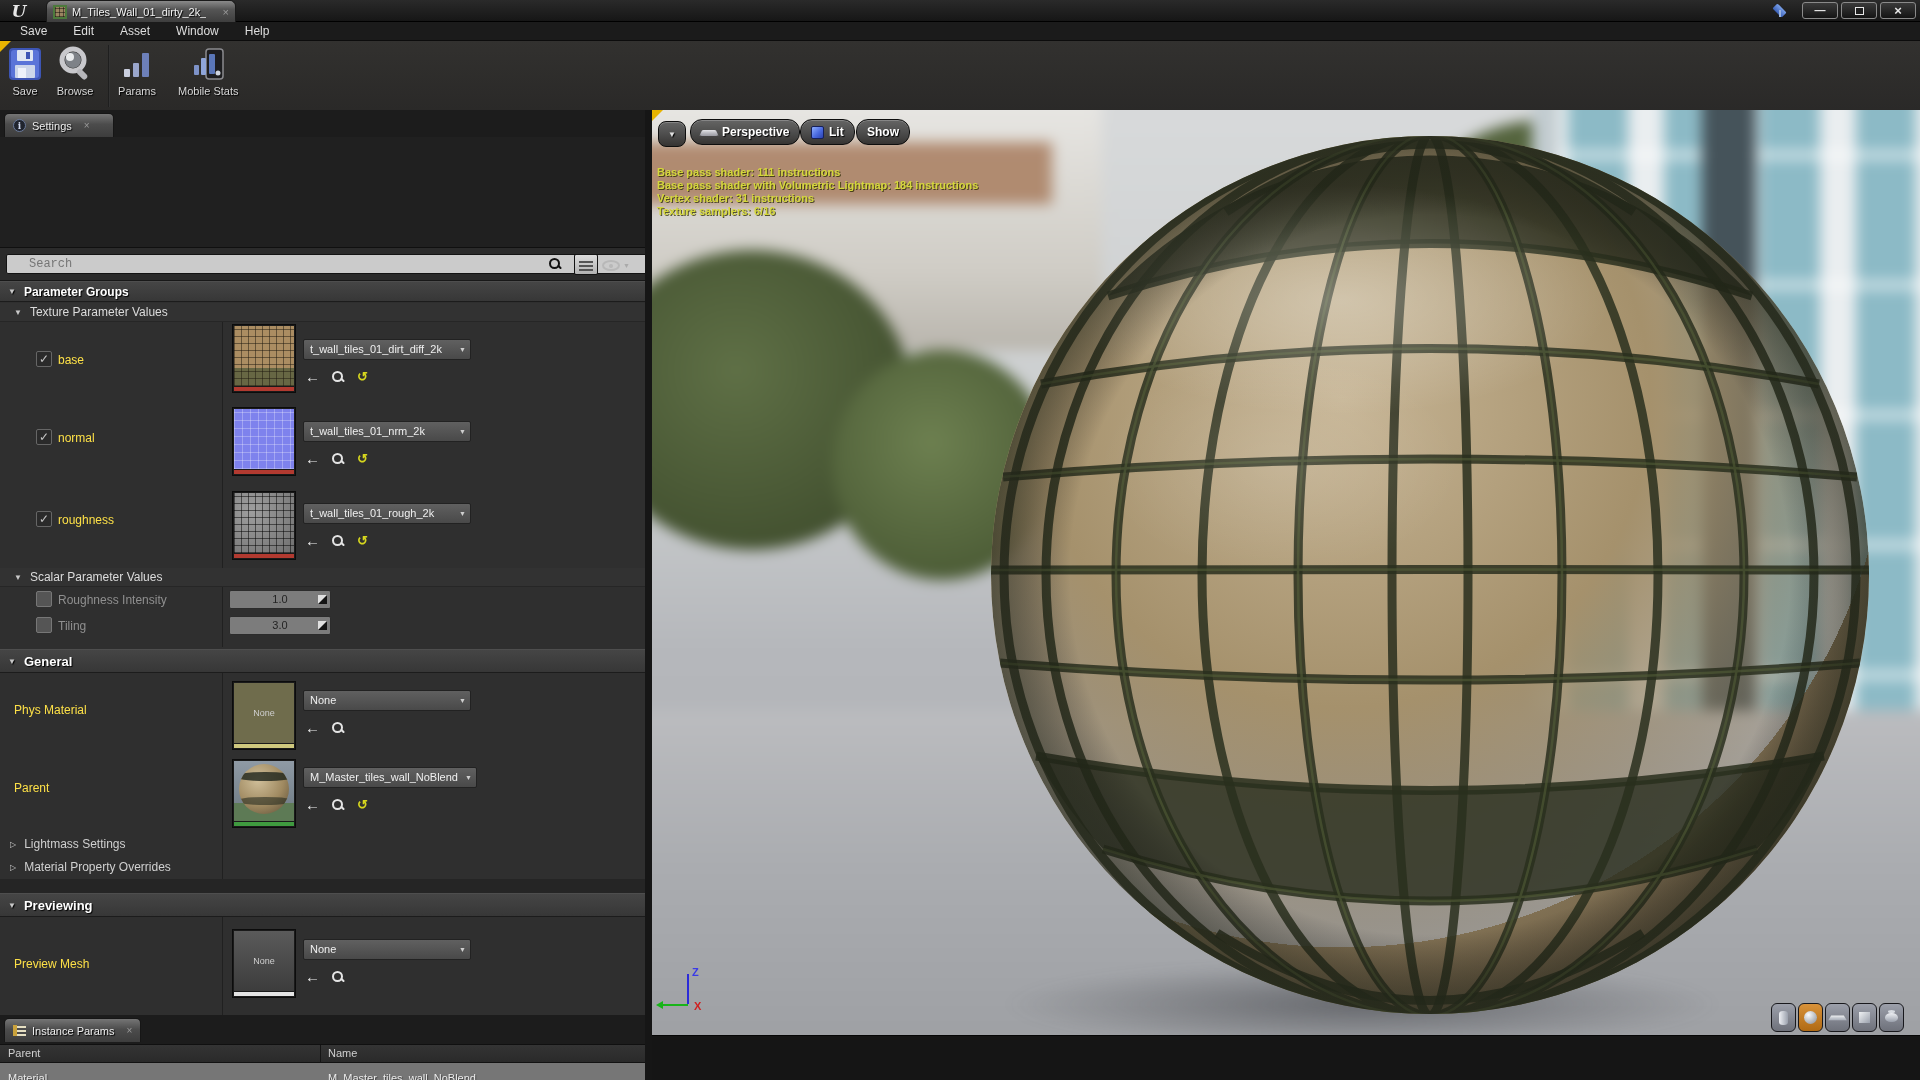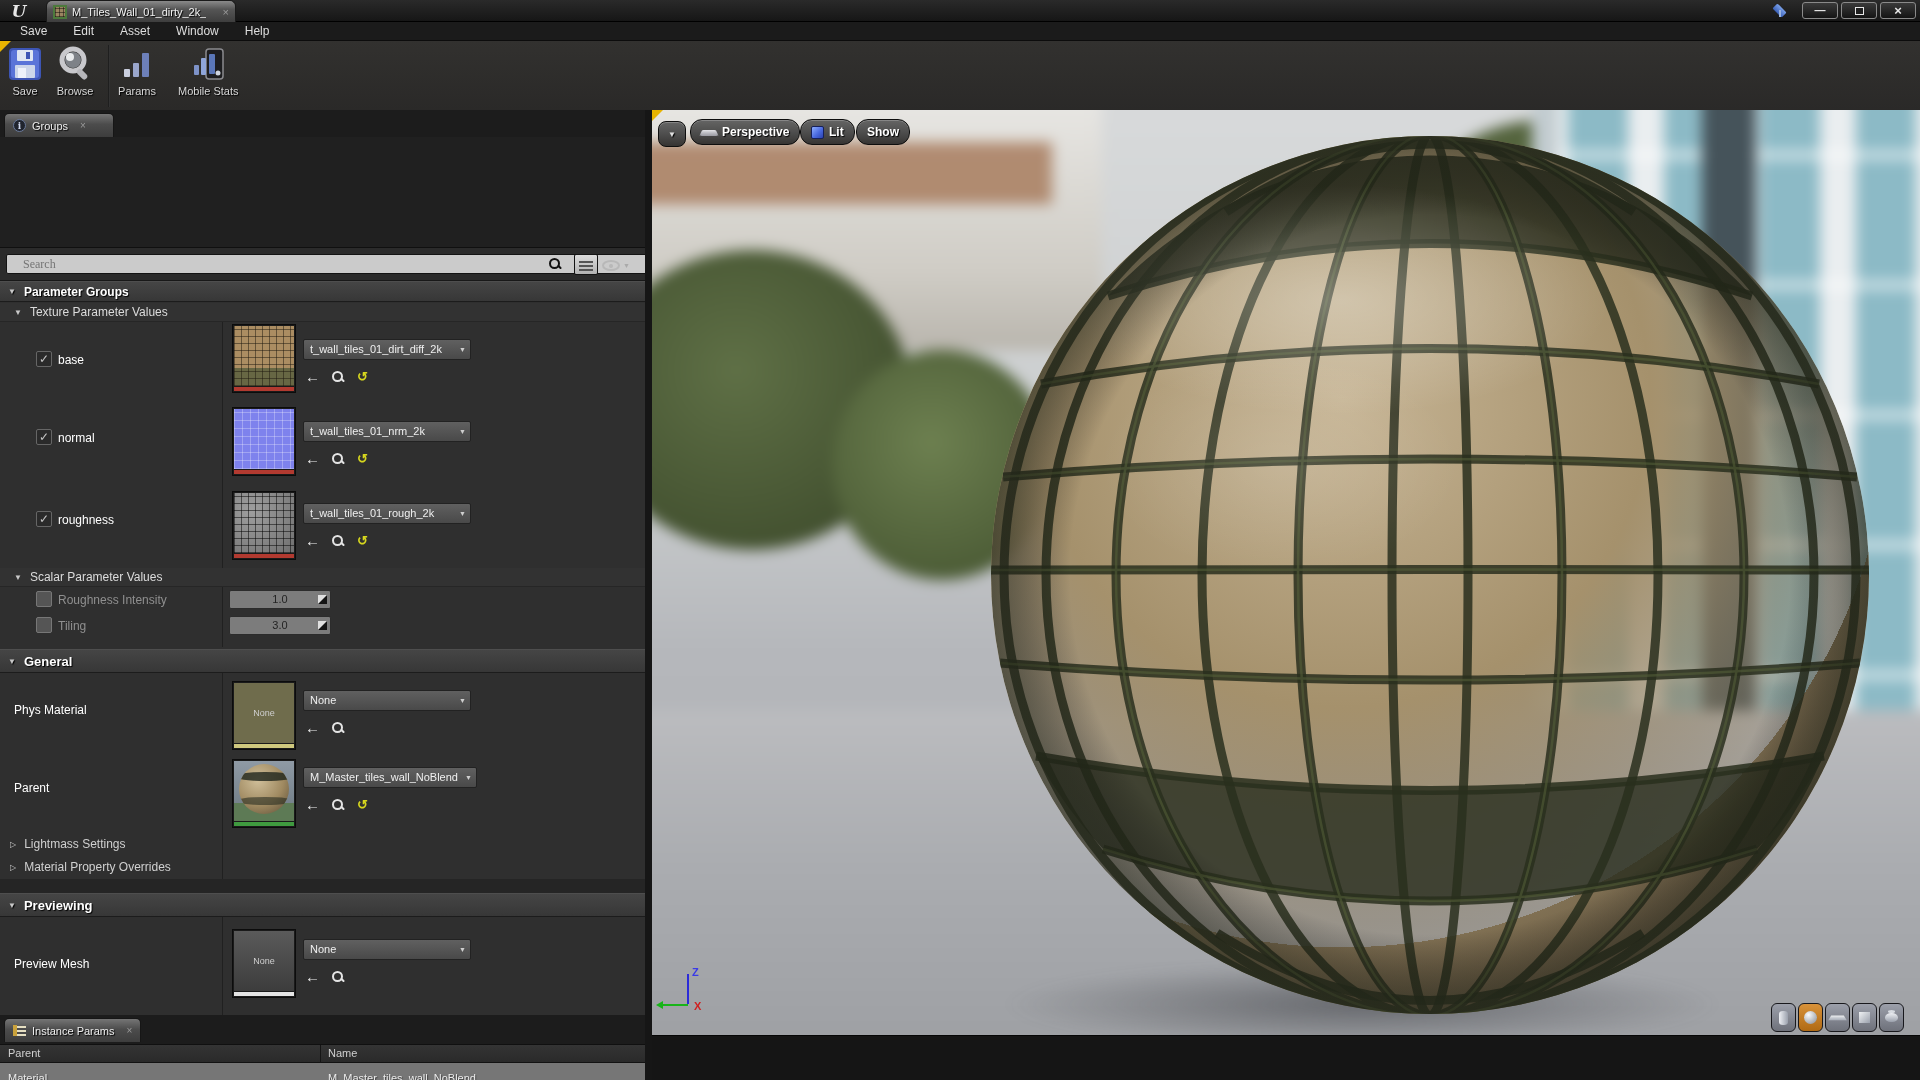--- a/index.html
+++ b/index.html
@@ -59,22 +59,22 @@
   .panel-tab-close { color:#9a9a9a; font-size:10px; margin-left:6px; }
   .info-icon { width:13px; height:13px; border-radius:50%; background:#20242e; border:1px solid #6a7a9a;
     color:#cfd8ee; font-size:9px; font-weight:bold; font-family:"DejaVu Serif",serif; display:flex; align-items:center; justify-content:center; }
   .list-icon { width:13px; height:11px;
     background:repeating-linear-gradient(0deg,#e6dfc2 0 2px, transparent 2px 4px); border-left:4px solid #caa23c; }
 
   
   .details-body { position:absolute; left:0; top:137px; width:645px; height:768px; background:#2b2b2b; border-top:1px solid #101010; }
   .searchrow { position:absolute; left:0; top:3px; width:645px; height:26px; }
   .search-input { position:absolute; left:6px; top:3px; width:658px; height:20px; background:#cbcbcb;
-    border:1px solid #141414; border-radius:2px; font-size:12px; color:#555; padding:0 22px 0 16px;
-    font-family:Liberation Serif, serif; }
+    border:1px solid #141414; border-radius:2px; font-size:12px; color:#555; padding:0 22px 0 22px;
+    font-family:Liberation Mono, monospace; }
   .search-mag { position:absolute; left:548px; top:6px; }
   .mag { position:relative; width:15px; height:15px; display:inline-block; }
   .mag::before { content:""; position:absolute; left:1px; top:1px; width:7px; height:7px; border:2px solid #111; border-radius:50%; }
   .mag.light::before { border-color:#e4e4e4; }
   .mag::after { content:""; position:absolute; left:9px; top:9px; width:5px; height:2px; background:#111; transform:rotate(45deg); border-radius:1px; }
   .mag.light::after { background:#e4e4e4; }
   .gridbtn { position:absolute; left:574px; top:3px; width:24px; height:21px; background:linear-gradient(#dcdcdc,#b2b2b2);
     border:1px solid #141414; border-radius:2px; display:flex; align-items:center; justify-content:center; }
   .gridbtn-glyph { width:14px; height:12px;
     background:repeating-linear-gradient(0deg,#555 0 2px, transparent 2px 4px); }
@@ -90,21 +90,21 @@
     font-size:13px; display:flex; align-items:center; gap:8px; padding-left:8px; text-shadow:1px 1px 1px #000; }
   .hdr2 { position:absolute; left:0; width:645px; background:#323232; border-bottom:1px solid #262626;
     color:#dcdcdc; font-size:12px; display:flex; align-items:center; gap:8px; padding-left:14px; }
   .tri { font-size:8px; color:#c8c8c8; }
   .collapsible { position:absolute; left:0; width:645px; color:#d0d0d0; font-size:12px;
     display:flex; align-items:center; gap:8px; padding-left:10px; }
   .lcell-line { position:absolute; left:222px; width:1px; background:#202020; }
   .checkbox { position:absolute; width:16px; height:16px; background:#2a2a2a; border:1px solid #666;
     border-radius:2px; color:#c2c2c2; font-size:12px; line-height:14px; text-align:center; }
   .checkbox.off { background:#555; border-color:#777; }
-  .plabel { position:absolute; color:#ffffff; font-size:12px; }
+  .plabel { position:absolute; color:#fde047; font-size:12px; }
   .plabel.dim { color:#8f8f8f; }
   .thumb { position:absolute; left:232px; width:64px; border:1px solid #0c0c0c; background:#1a1a1a; padding:1px; }
   .thumb-img { width:60px; height:60px; position:relative; overflow:hidden; }
   .thumb-stripe { width:60px; height:4px; margin-top:1px; }
   .thumb-none { position:absolute; left:0; top:0; right:0; bottom:0; display:flex; align-items:center; justify-content:center;
     color:#cfcfcf; font-size:9px; }
   .combo { position:absolute; left:303px; width:168px; height:21px; background:linear-gradient(#606060,#494949);
     border:1px solid #222; border-radius:2px; color:#efefef; font-size:11px; line-height:19px; padding:0 16px 0 6px;
     white-space:nowrap; overflow:hidden; }
   .combo .caret { position:absolute; right:4px; top:0px; font-size:7px; color:#cfcfcf; line-height:19px; }
@@ -284,21 +284,21 @@
       <circle cx="29" cy="28" r="2.5" fill="#cfd4de"></circle>
     </svg>
     <div class="tbtn-label">Mobile Stats</div>
   </div>
 </div>
 
 <div class="left-panel">
   <div class="panel-tabbar" style="top:0;">
     <div class="panel-tab">
       <span class="info-icon">i</span>
-      <span class="panel-tab-label">Groups</span>
+      <span class="panel-tab-label">Settings</span>
       <span class="panel-tab-close">×</span>
     </div>
   </div>
 
   <div class="details-body">
     <div class="searchrow">
       <input class="search-input" type="text" placeholder="Search" style="">
       <span class="search-mag"><span class="mag"></span></span>
       <div class="gridbtn">
         <div class="gridbtn-glyph"></div>
@@ -584,20 +584,26 @@
       <span>Perspective</span>
     </div>
     <div class="vp-btn" style="left:148px; top:9px;">
       <span class="lit-cube"></span>
       <span>Lit</span>
     </div>
     <div class="vp-btn" style="left:204px; top:9px;">
       <span>Show</span>
     </div>
 
+    <div class="stats">
+      <div>Base pass shader: 111 instructions</div>
+      <div>Base pass shader with Volumetric Lightmap: 184 instructions</div>
+      <div>Vertex shader: 31 instructions</div>
+      <div>Texture samplers: 6/16</div>
+    </div>
 
     <div class="gizmo">
       <div class="gz-z"></div>
       <div class="gz-y"></div>
       <div class="gz-yhead"></div>
       <div class="gz-zl">Z</div>
       <div class="gz-xl">X</div>
     </div>
 
     <div class="shapebar">

